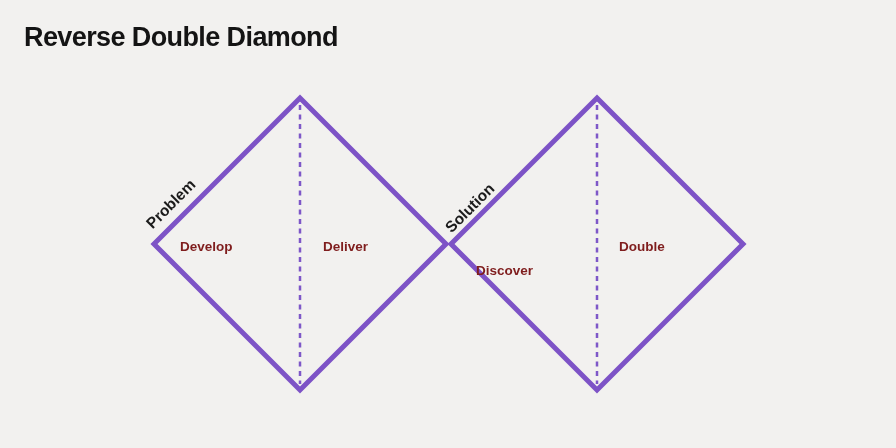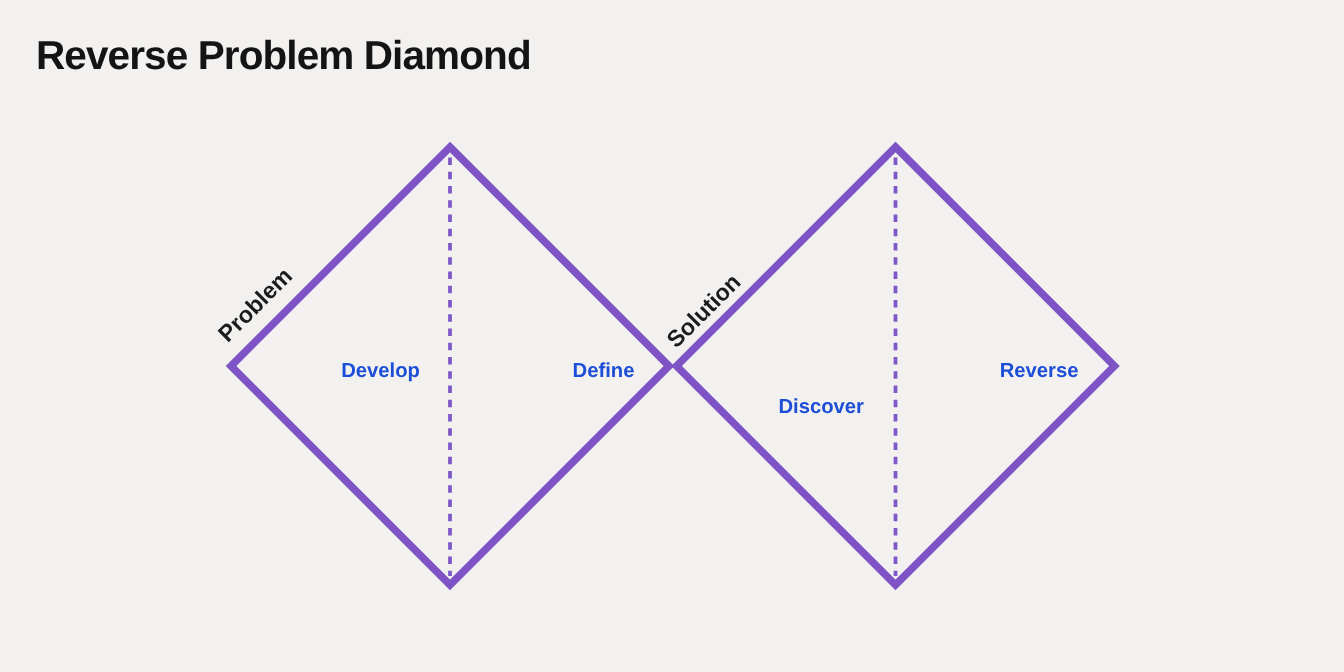--- a/index.html
+++ b/index.html
@@ -37,54 +37,54 @@
     color: #1b1b1b;
     transform: rotate(-45deg);
     white-space: nowrap;
   }
   .phase-label.problem { left: 116px; top: 195px; }
   .phase-label.solution { left: 415px; top: 199px; }
   .zone-label {
     position: absolute;
     width: 100px;
     top: 239px;
-    text-align: right;
+    text-align: left;
     font-size: 13.5px;
     font-weight: 700;
-    color: #1d4ed8;
+    color: #7f1d1d;
     white-space: nowrap;
   }
   .zone-label.develop  { left: 180px; }
   .zone-label.deliver  { left: 323px; }
   .zone-label.discover { left: 476px; margin-top: 24px; }
   .zone-label.define   { left: 619px; }
 </style>
 </head>
 <body>
 
 <div class="stage">
 
-  <div class="page-title">Reverse Problem Diamond</div>
+  <div class="page-title">Reverse Double Diamond</div>
 
   <svg class="diagram" width="896" height="448" viewBox="0 0 896 448">
 
     <polygon points="300,98 446,244 300,390 154,244" fill="none" stroke-width="5" stroke-linejoin="miter" stroke="#7d53c6"></polygon>
 
     <polygon points="597,98 743,244 597,390 451,244" fill="none" stroke-width="5" stroke-linejoin="miter" stroke="#7d53c6"></polygon>
 
     <line x1="300" y1="105" x2="300" y2="384" stroke-width="2.5" stroke-dasharray="5 4.5" stroke="#7e57c8"></line>
 
     <line x1="597" y1="105" x2="597" y2="384" stroke-width="2.5" stroke-dasharray="5 4.5" stroke="#7e57c8"></line>
   </svg>
 
   <div class="phase-label problem">Problem</div>
 
   <div class="phase-label solution">Solution</div>
 
   <div class="zone-label develop">Develop</div>
 
-  <div class="zone-label deliver">Define</div>
+  <div class="zone-label deliver">Deliver</div>
 
   <div class="zone-label discover">Discover</div>
 
-  <div class="zone-label define">Reverse</div>
+  <div class="zone-label define">Double</div>
 
 </div>
 
 </body></html>

